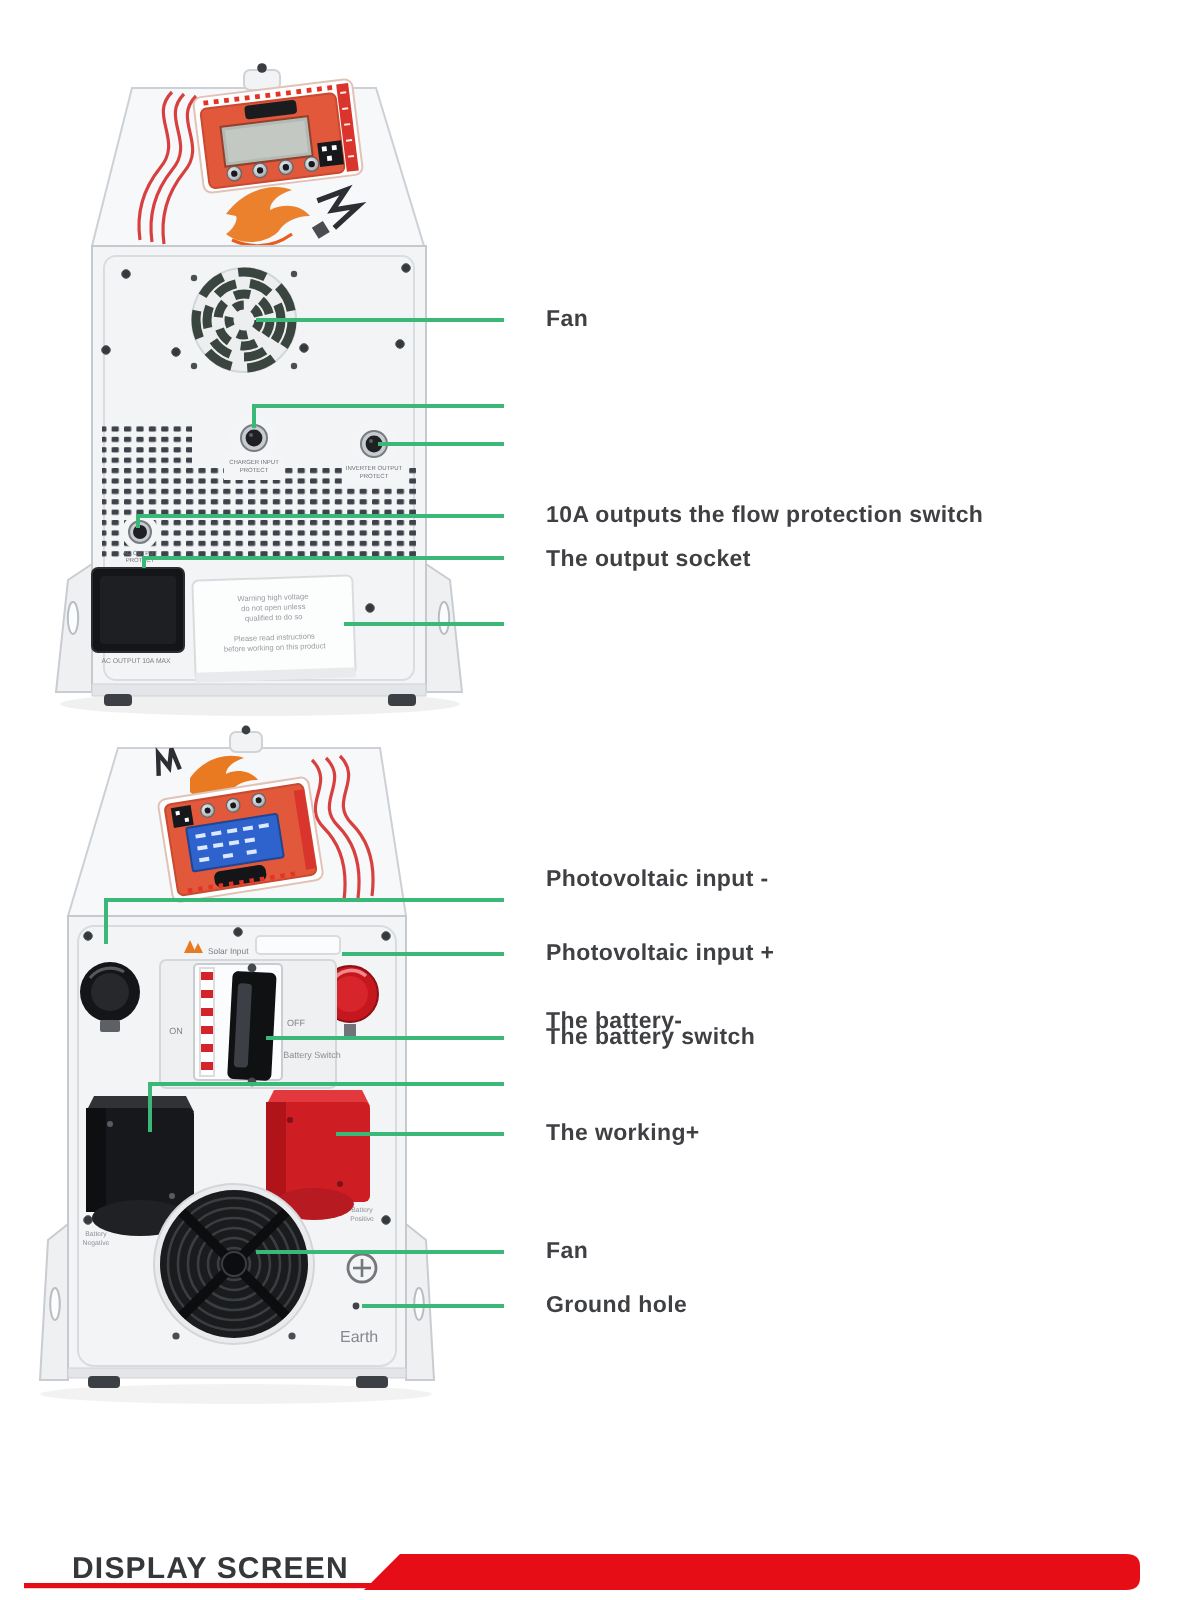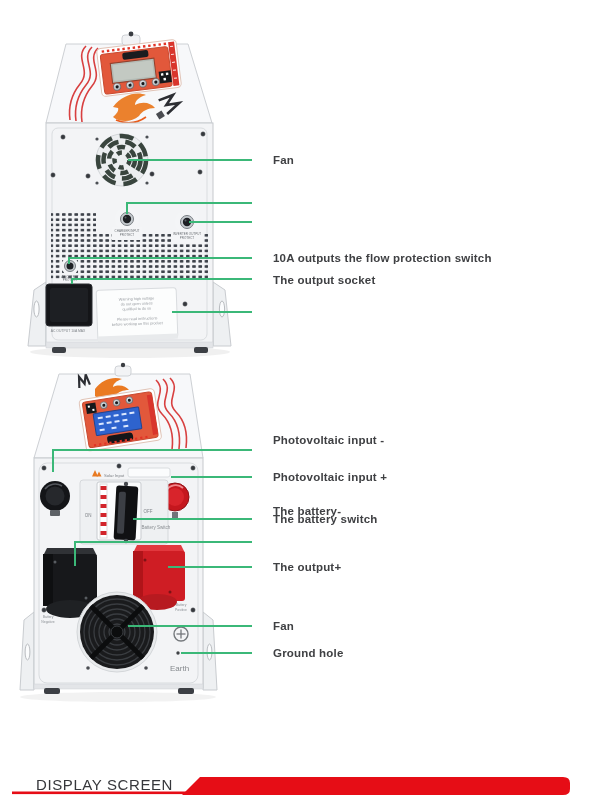--- a/index.html
+++ b/index.html
@@ -2,21 +2,21 @@
 <html><head>
 <meta charset="utf-8">
 <style>
   html,body{margin:0;padding:0;background:#ffffff;}
   .stage{position:relative;width:600px;height:800px;background:#ffffff;overflow:hidden;
          font-family:"Liberation Sans",sans-serif;}
   svg{position:absolute;left:0;top:0;}
   .callout{position:absolute;left:257px;height:16px;line-height:16px;white-space:nowrap;
            font-weight:bold;font-size:11.5px;letter-spacing:0.2px;color:#3f4043;margin-left:16px;}
   .banner-text{position:absolute;left:36px;top:776px;height:18px;line-height:18px;
-               font-weight:normal;font-size:15px;letter-spacing:0.6px;color:#36373b;}
+               font-weight:bold;font-size:15px;letter-spacing:0.6px;color:#36373b;}
   text{font-family:"Liberation Sans",sans-serif;}
 </style>
 </head>
 <body>
 
 <div class="stage">
 <svg width="600" height="800" viewBox="0 0 600 800">
   <defs>
     <pattern id="vents" width="6.2" height="5.2" patternUnits="userSpaceOnUse">
       <rect x="0" y="0" width="3.6" height="2.6" rx="0.6" fill="#3e434b"></rect>
@@ -389,18 +389,18 @@
 </svg>
 
 <div class="callout" style="top:152px">Fan</div>
 <div class="callout" style="top:250px">10A outputs the flow protection switch</div>
 <div class="callout" style="top:272px">The output socket</div>
 
 <div class="callout" style="top:432px">Photovoltaic input -</div>
 <div class="callout" style="top:469px">Photovoltaic input +</div>
 <div class="callout" style="top:511px">The battery switch</div>
 <div class="callout" style="top:503px">The battery-</div>
-<div class="callout" style="top:559px">The output+</div>
+<div class="callout" style="top:559px">The working+</div>
 <div class="callout" style="top:618px">Fan</div>
 <div class="callout" style="top:645px">Ground hole</div>
 
 <div class="banner-text">DISPLAY SCREEN</div>
 </div>
 
 </body></html>

